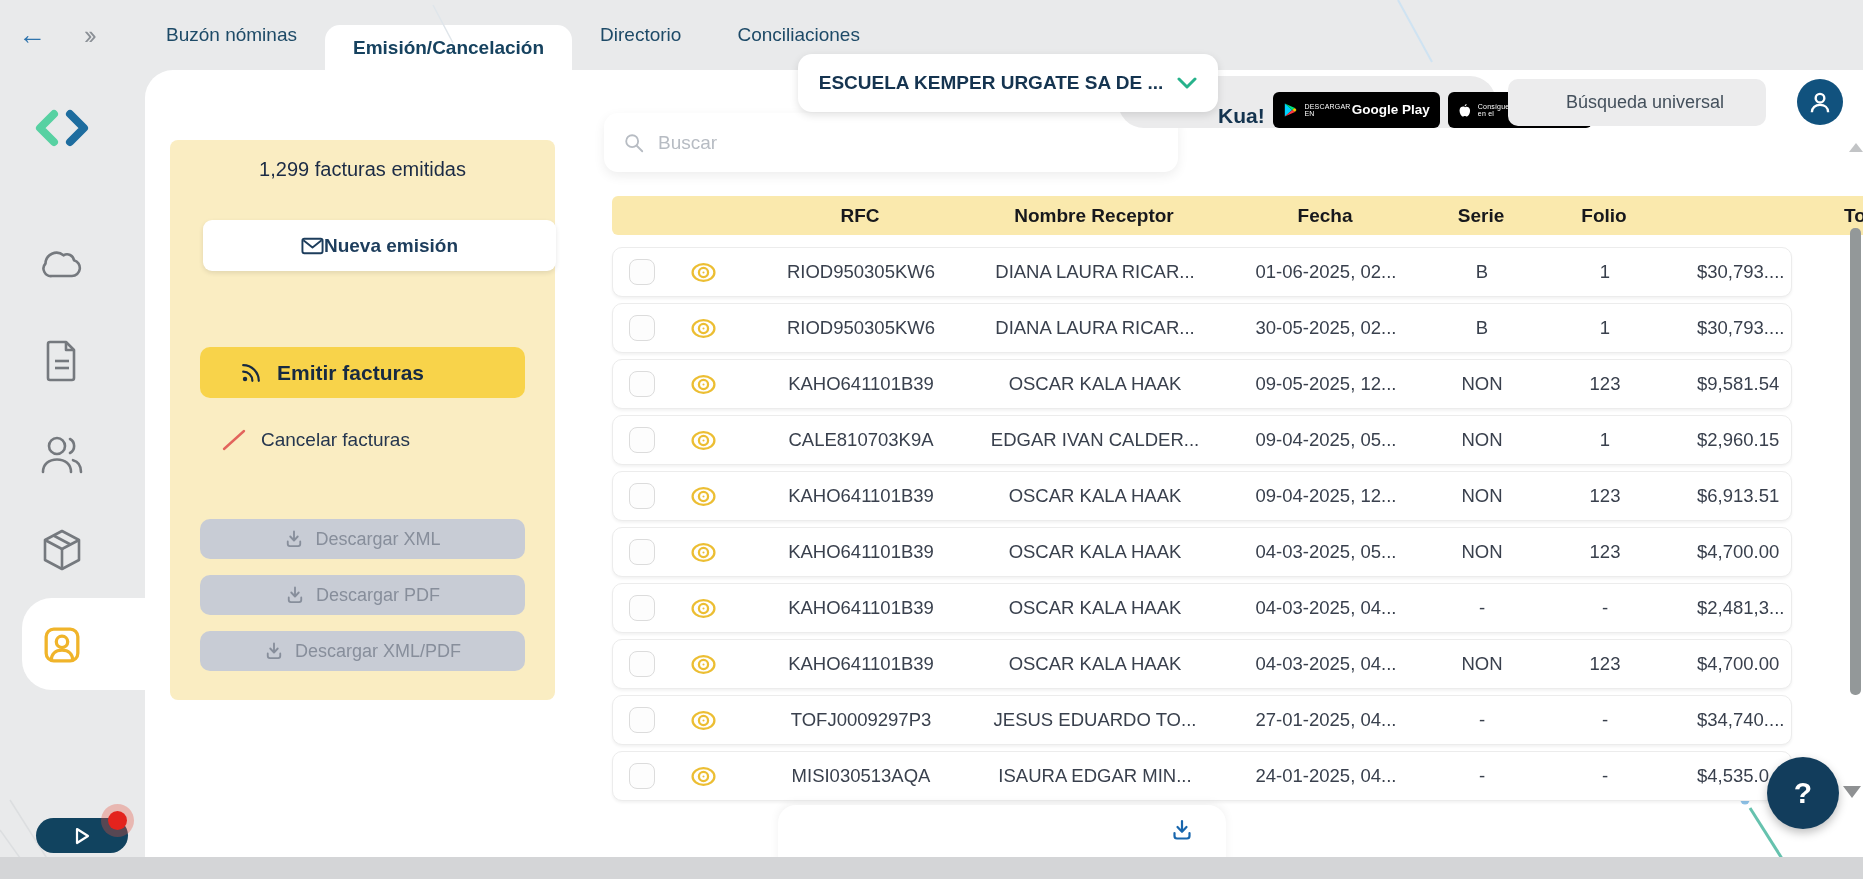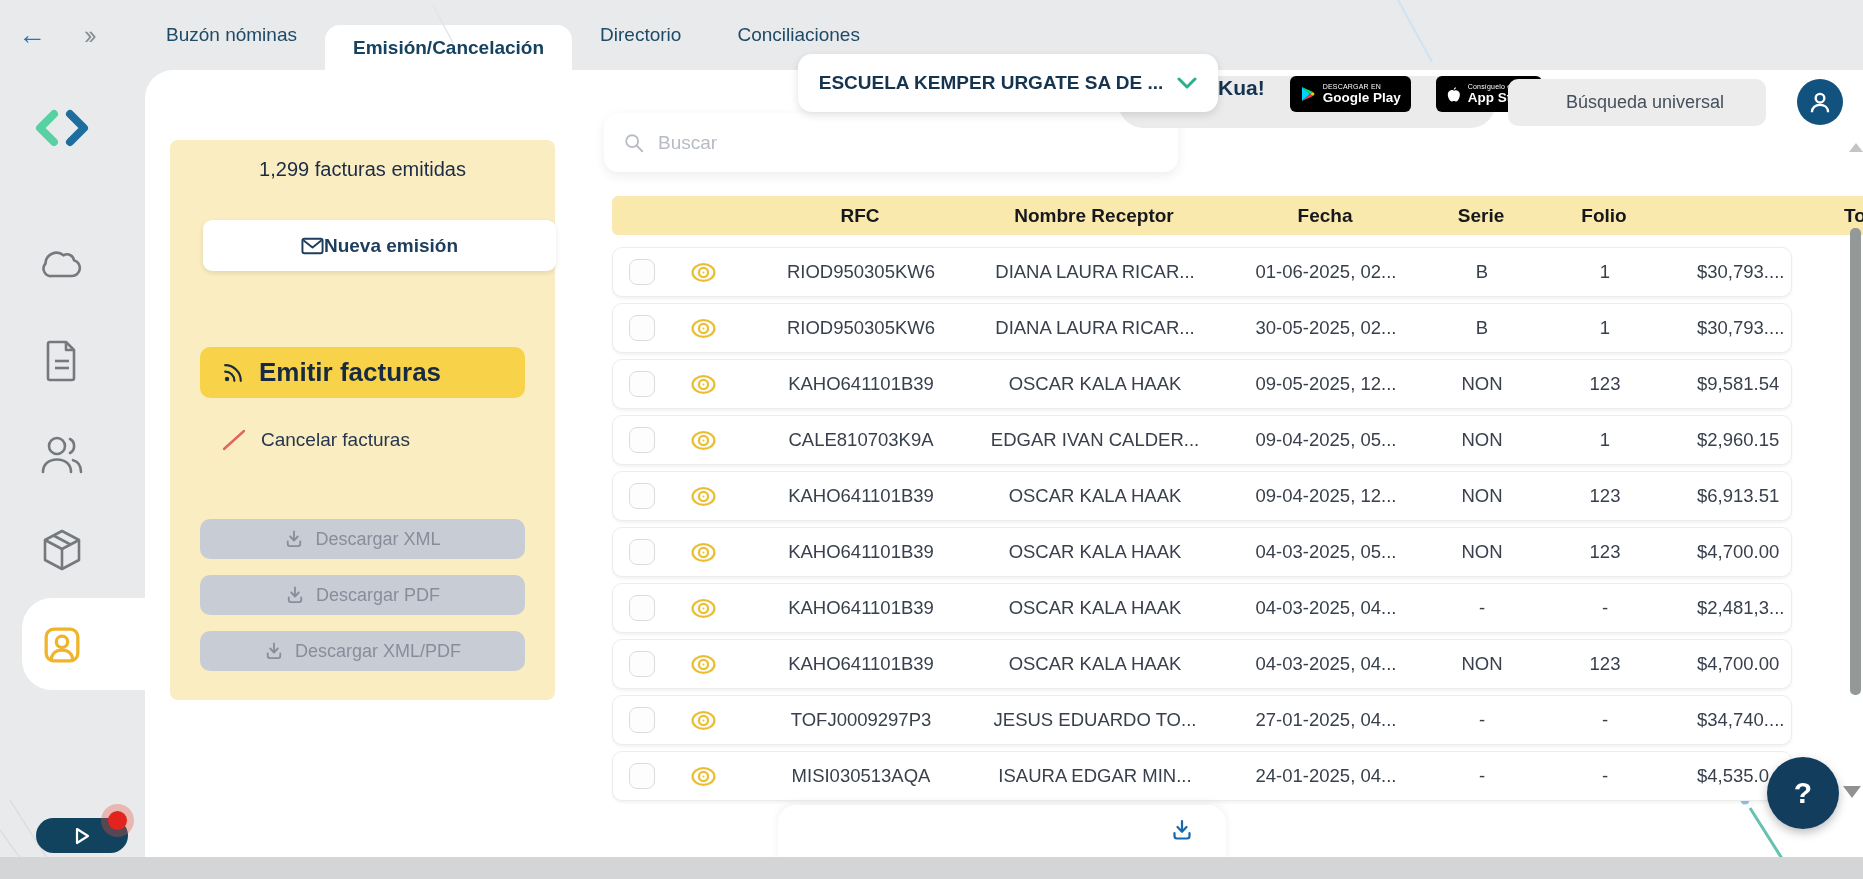--- a/index.html
+++ b/index.html
@@ -16,24 +16,24 @@
   .tab.active { background:#ffffff; align-self:flex-end; height:45px; border-radius:15px 15px 0 0; font-weight:700; color:#16425f; }
 
   
   .main-panel { position:absolute; left:145px; top:70px; right:0; bottom:0; background:#ffffff; border-radius:28px 0 0 0; z-index:4; }
 
   
   .company-select { position:absolute; left:798px; top:54px; width:420px; height:58px; background:#fff; border-radius:14px;
     box-shadow:0 3px 9px rgba(0,0,0,.12); display:flex; align-items:center; justify-content:center; gap:14px; z-index:40; cursor:pointer; }
   .company-select span { font-size:19px; font-weight:600; color:#153450; white-space:nowrap; }
   .kua-pill { position:absolute; left:1118px; top:76px; width:378px; height:52px; background:#ebebec; border-radius:26px;
-    display:flex; align-items:flex-start; padding-left:100px; gap:25px; z-index:30; }
+    display:flex; align-items:flex-end; padding-left:100px; gap:8px; z-index:30; }
   .kua-text { font-size:21px; font-weight:700; color:#13334f; }
   .store-badge { height:36px; background:#000; border-radius:6px; display:flex; align-items:center; gap:7px; padding:0 10px; cursor:pointer; }
-  .store-badge .bt { display:flex; flex-direction:column; line-height:1.05; }
+  .store-badge .bt { display:flex; flex-direction:row; line-height:1.05; }
   .store-badge .l1 { font-size:7px; color:#fff; letter-spacing:.2px; }
   .store-badge .l2 { font-size:13.5px; color:#fff; font-weight:700; white-space:nowrap; }
   .uni-search { position:absolute; left:1508px; top:79px; width:258px; height:47px; background:#ececed; border-radius:10px;
     display:flex; align-items:center; gap:10px; padding:0 13px; z-index:30; }
   .uni-search input { border:none; outline:none; background:transparent; font-size:18px; color:#44505c; width:200px; font-family:inherit;margin-left:35px; }
   .uni-search input::placeholder { color:#44505c; opacity:1; }
   .avatar { position:absolute; left:1797px; top:79px; width:46px; height:46px; border-radius:50%; background:#11527e;
     display:flex; align-items:center; justify-content:center; z-index:30; cursor:pointer; }
 
   
@@ -44,21 +44,21 @@
   .rec-dot { position:absolute; left:108px; top:811px; width:19px; height:19px; border-radius:50%; background:#e3231d;
     box-shadow:0 0 0 7px rgba(232,80,60,.33); z-index:9; }
 
   
   .em-panel { position:absolute; left:170px; top:140px; width:385px; height:560px; background:#faedc2; border-radius:8px; z-index:10; }
   .em-title { position:absolute; left:0; top:18px; width:100%; text-align:center; font-size:20px; color:#1b2b45; font-weight:500; }
   .btn-new { position:absolute; left:33px; top:80px; width:353px; height:51px; background:#fff; border:none; border-radius:9px;
     box-shadow:0 2px 5px rgba(0,0,0,.10); display:flex; align-items:center; justify-content:center; 
     font-size:19px; font-weight:700; color:#1d3d5c; font-family:inherit; cursor:pointer; }
   .menu-emit { position:absolute; left:30px; top:207px; width:325px; height:51px; background:#f8d34a; border-radius:10px;
-    display:flex; align-items:center; padding-left:22px; gap:15px; font-size:26px; font-weight:700; color:#172a42; cursor:pointer; }
+    display:flex; align-items:center; padding-left:40px; gap:15px; font-size:21px; font-weight:700; color:#172a42; cursor:pointer; }
   .menu-cancel { position:absolute; left:30px; top:280px; width:325px; height:40px; display:flex; align-items:center;
     padding-left:22px; gap:15px; font-size:19px; color:#25364e; cursor:pointer; }
   .btn-dl { position:absolute; left:30px; width:325px; height:40px; background:#c8ccd5; border:none; border-radius:10px;
     display:flex; align-items:center; justify-content:center; gap:11px; font-size:18px; font-weight:500; color:#878e9b;
     font-family:inherit; cursor:default; }
 
   
   .buscar-box { position:absolute; left:604px; top:113px; width:574px; height:59px; background:#fff; border-radius:14px;
     box-shadow:0 4px 12px rgba(0,0,0,.07); display:flex; align-items:center; gap:13px; padding:0 19px; z-index:12; }
   .buscar-box input { border:none; outline:none; background:transparent; font-size:19px; color:#5a6270; width:480px; font-family:inherit; }

